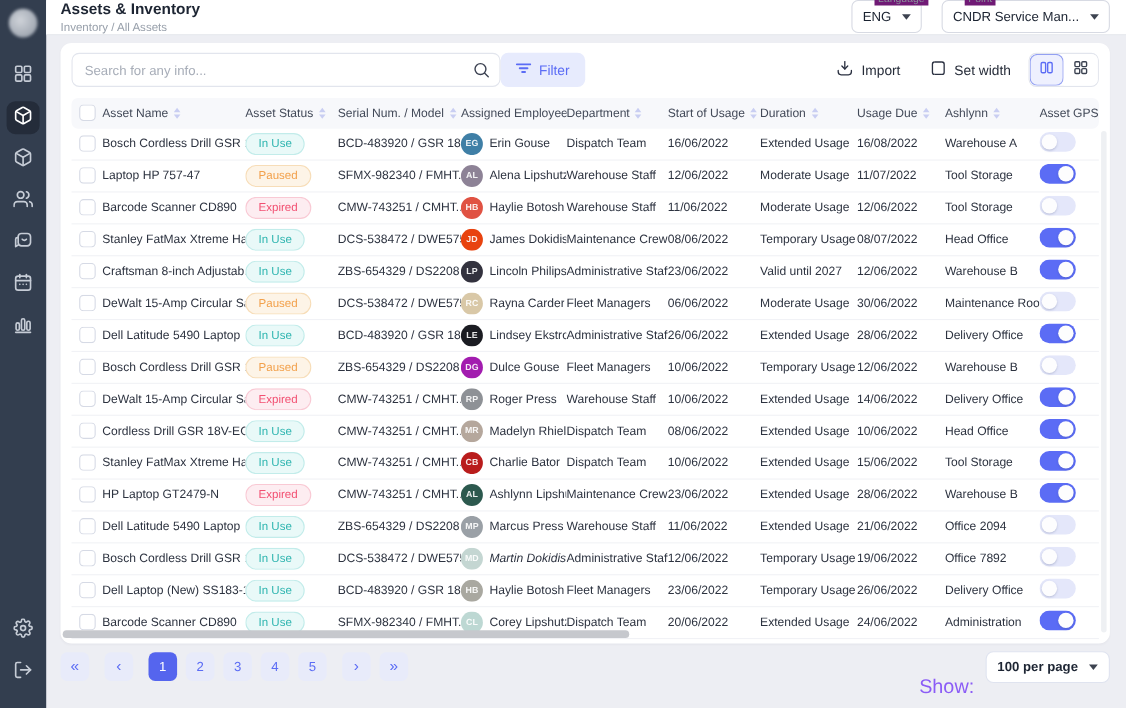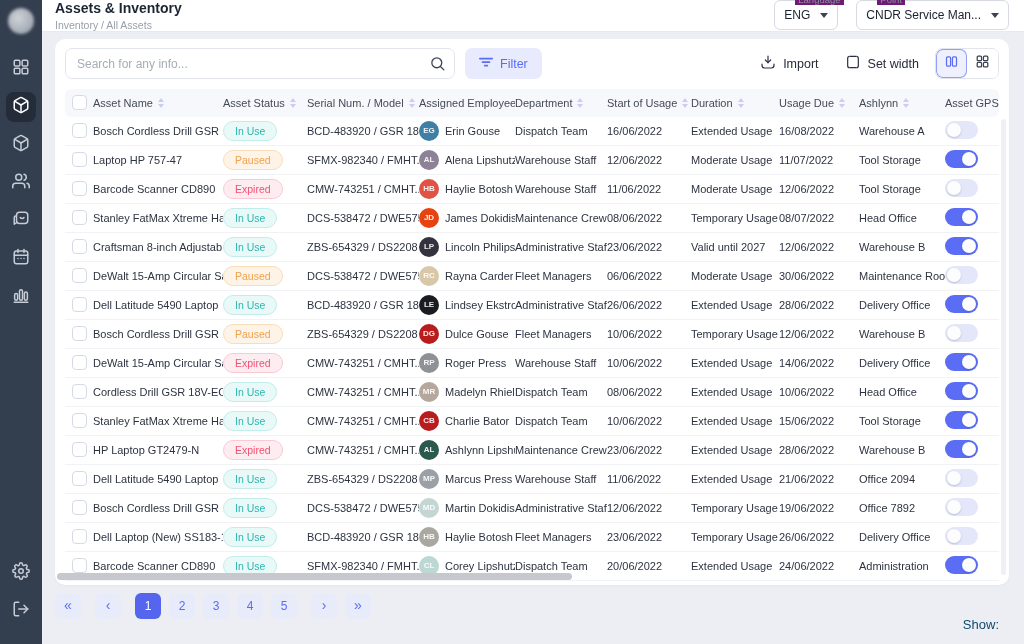--- a/index.html
+++ b/index.html
@@ -29,21 +29,21 @@
 
   .content { flex:1; padding:8px 15px 0 13px; display:flex; flex-direction:column; }
 
   
   .card { background:#fff; border-radius:10px; height:546px; position:relative; overflow:hidden; box-shadow:0 1px 2px rgba(40,48,70,.04); }
   .toolbar { height:50px; display:flex; align-items:center; padding:0 10px; }
   .search-wrap { position:relative; width:390px; }
   .search-input { width:100%; height:31px; border:1px solid #e2e5ed; border-radius:7px; padding:0 34px 0 11px; font-size:12px; color:#333; font-family:"Liberation Sans",sans-serif; outline:none; }
   .search-input::placeholder { color:#a7adb8; }
   .search-icon { position:absolute; right:9px; top:7px; }
-  .filter-btn { height:31px; margin-left:10px; background:#e7ebfd; color:#5b6cf5; border:none; border-radius:7px; font-size:12.5px; display:flex; align-items:center; gap:7px; padding:0 14px; cursor:pointer; font-family:"Liberation Sans",sans-serif; }
+  .filter-btn { height:31px; background:#e7ebfd; color:#5b6cf5; border:none; border-radius:7px; font-size:12.5px; display:flex; align-items:center; gap:7px; padding:0 14px; cursor:pointer; font-family:"Liberation Sans",sans-serif; }
   .toolbar .grow { flex:1; }
   .tool-link { display:flex; align-items:center; gap:7px; font-size:12.5px; color:#262c39; cursor:pointer; margin-left:26px; }
   .view-toggle { display:flex; border:1px solid #e2e5ed; border-radius:7px; overflow:hidden; margin-left:16px; }
   .view-btn { width:31px; height:29px; display:flex; align-items:center; justify-content:center; background:#fff; cursor:pointer; }
   .view-btn.active { background:#eef0fe; box-shadow:inset 0 0 0 1px #93a0f2; border-radius:7px; }
 
   
   .grid-row { display:grid; grid-template-columns:28px 130px 84px 112px 96px 92px 84px 88px 80px 86px 54px; align-items:center; }
   .thead { background:#f7f8fb; border-radius:6px; height:28px; margin:0 10px; }
   .th { display:flex; align-items:center; gap:5px; font-size:11px; color:#434a59; white-space:nowrap; overflow:hidden; cursor:pointer; }
@@ -70,21 +70,21 @@
   .hscrollbar { position:absolute; left:2px; bottom:5px; width:515px; height:7px; border-radius:4px; background:#c6c8cd; }
   .vscrolltrack { position:absolute; right:3px; top:80px; bottom:10px; width:5px; border-radius:3px; background:#eef0f3; }
 
   
   .pagination { height:43px; display:flex; align-items:center; }
   .page-btn { min-width:26px; height:26px; border-radius:6px; background:#e8ebfa; color:#5b6cf5; border:none; font-size:12px; font-family:"Liberation Sans",sans-serif; display:flex; align-items:center; justify-content:center; margin-right:8px; cursor:pointer; padding:0 7px; }
   .page-btn.chev { font-size:14px; line-height:1; padding-bottom:2px; }
   .page-btn.active { background:#5565ee; color:#fff; }
   .page-gap { width:6px; }
   .pagination .grow { flex:1; }
-  .show-label { font-size:13px; color:#0c4a6e; margin-right:10px;margin-top:37px; }
+  .show-label { font-size:18px; color:#8b5cf6; margin-right:10px;margin-top:37px; }
   .per-page { height:29px; background:#fff; border:1px solid #dfe3ef; border-radius:7px; display:flex; align-items:center; padding:0 10px; font-size:12px; color:#1d2533; font-weight:bold; gap:10px; cursor:pointer; }
 </style>
 </head>
 <body>
 
 <aside class="sidebar">
   <div class="logo"></div>
 
   <div class="nav-item">
     <span>
@@ -467,21 +467,21 @@
   </div>
 
   <div class="tr grid-row">
     <div class="td" style="display:flex;justify-content:center;">
               <span class="checkbox"></span>
             </div>
     <div class="td cell-name">Bosch Cordless Drill GSR 1...</div>
     <div class="td"><span class="badge badge-paused">Paused</span></div>
     <div class="td cell-serial">ZBS-654329 / DS2208</div>
     <div class="td cell-emp">
-      <span class="avatar" style="background: #b91c1c;">DG</span>
+      <span class="avatar" style="background: #a21caf;">DG</span>
       <span class="emp-name" style="overflow:hidden;white-space:nowrap;">Dulce Gouse</span>
     </div>
     <div class="td cell-dept">Fleet Managers</div>
     <div class="td cell-start">10/06/2022</div>
     <div class="td cell-duration">Temporary Usage</div>
     <div class="td cell-due">12/06/2022</div>
     <div class="td cell-loc">Warehouse B</div>
     <div class="td"><span class="toggle"><span class="knob"></span></span></div>
   </div>
 
@@ -582,21 +582,21 @@
 
   <div class="tr grid-row">
     <div class="td" style="display:flex;justify-content:center;">
               <span class="checkbox"></span>
             </div>
     <div class="td cell-name">Bosch Cordless Drill GSR 1...</div>
     <div class="td"><span class="badge badge-in-use">In Use</span></div>
     <div class="td cell-serial">DCS-538472 / DWE575...</div>
     <div class="td cell-emp">
       <span class="avatar" style="background: rgb(196, 214, 210);">MD</span>
-      <span class="emp-name" style="overflow:hidden;white-space:nowrap;">Martin Dokidis</span>
+      <span class="emp-name" style="overflow:hidden;white-space:nowrap;font-style:italic;">Martin Dokidis</span>
     </div>
     <div class="td cell-dept">Administrative Staff</div>
     <div class="td cell-start">12/06/2022</div>
     <div class="td cell-duration">Temporary Usage</div>
     <div class="td cell-due">19/06/2022</div>
     <div class="td cell-loc">Office 7892</div>
     <div class="td"><span class="toggle"><span class="knob"></span></span></div>
   </div>
 
   <div class="tr grid-row">
@@ -652,15 +652,19 @@
           <button class="page-btn">2</button>
           <button class="page-btn">3</button>
           <button class="page-btn">4</button>
           <button class="page-btn">5</button>
         </span>
       <span class="page-gap"></span>
       <button class="page-btn chev">›</button>
       <button class="page-btn chev">»</button>
       <div class="grow"></div>
       <span class="show-label">Show:</span>
+      <div class="per-page">
+        <span>100 per page</span>
+        <span class="caret"></span>
+      </div>
     </div>
   </div>
 </div>
 
 </body></html>

